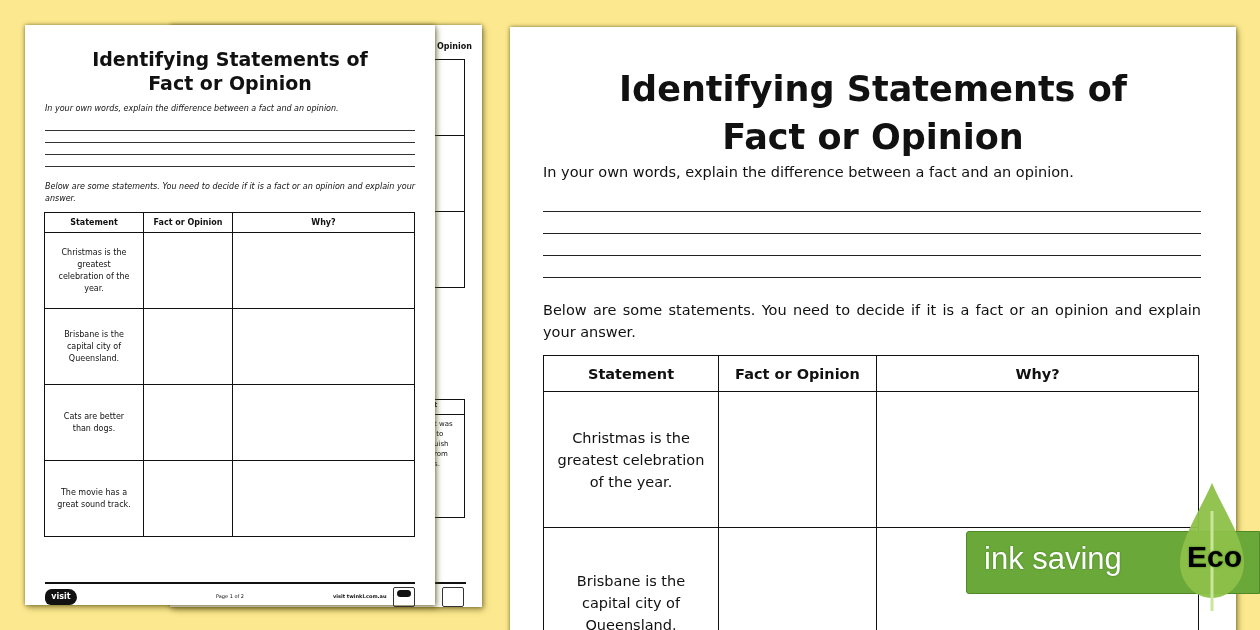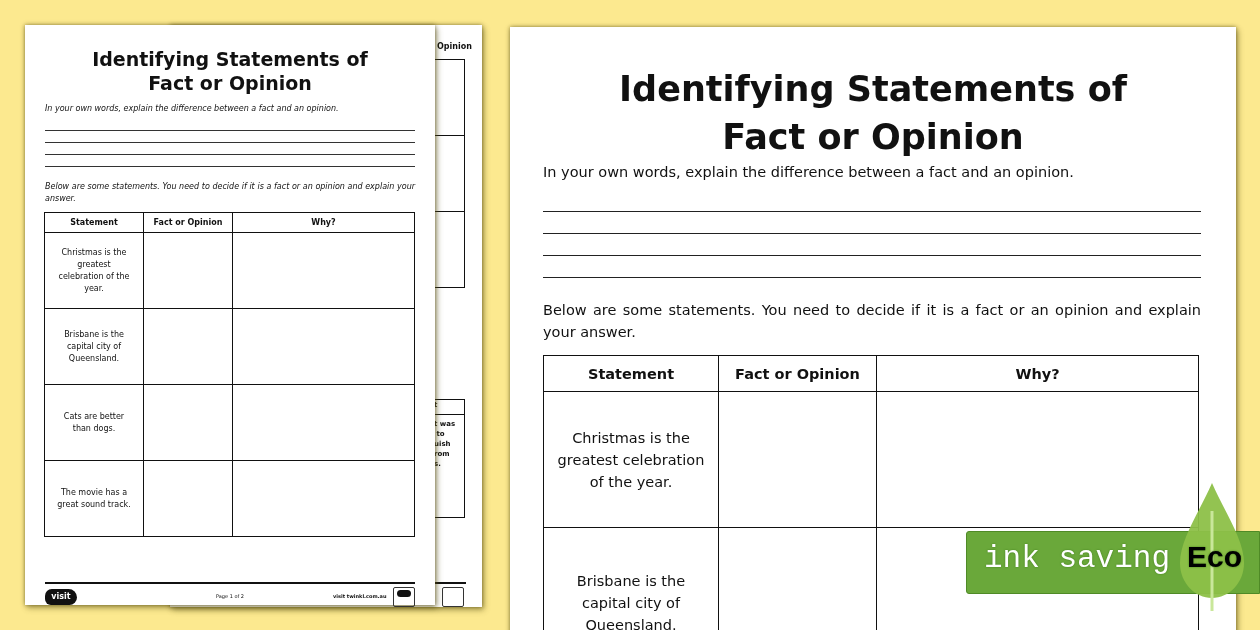--- a/index.html
+++ b/index.html
@@ -14,21 +14,21 @@
     box-shadow: 0 0 4px rgba(90,80,20,0.7), 2px 3px 6px rgba(80,70,10,0.45);
   }
   
   #back-page { left:170px; top:25px; width:312px; height:582px; }
   #back-page .col-head { position:absolute; left:267px; top:9px; font-size:8px; font-weight:bold;margin-top:8px; }
   #back-page .frag-table { position:absolute; left:262px; top:34px; width:32px; border:1.5px solid #111; border-left:none; }
   #back-page .frag-row { border-bottom:1.5px solid #111; height:75px; }
   #back-page .frag-row:last-child { border-bottom:none; }
   #back-page .frag-box { position:absolute; left:262px; top:374px; width:32px; height:117px; border:1.5px solid #111; border-left:none; font-size:7px; line-height:10px; overflow:hidden; }
   #back-page .frag-box .fhead { border-bottom:1.5px solid #111; height:14px; font-weight:bold; padding-left:2px;}
-  #back-page .frag-box .ftext { padding:4px 0 0 2px; white-space:pre;font-weight:bold; }
+  #back-page .frag-box .ftext { padding:4px 0 0 2px; white-space:pre; }
   #back-page .footer-rule { position:absolute; left:262px; top:557px; width:34px; border-top:2px solid #111; }
   #back-page .badge { position:absolute; left:272px; top:562px; width:20px; height:18px; border:1px solid #333; border-radius:2px; }
 
   
   #small-page { left:25px; top:25px; width:410px; height:580px; }
   .sp-title { position:absolute; left:0; width:100%; top:22px; text-align:center; font-weight:bold; font-size:19px; line-height:24px; font-family:"DejaVu Sans", sans-serif; }
   .sp-prompt { position:absolute; left:20px; top:79px; font-size:8px; font-style:italic; }
   .sp-line { position:absolute; left:20px; width:370px; border-top:1px solid #333; }
   .sp-instr { position:absolute; left:20px; top:156px; width:370px; font-size:8px; line-height:12px; font-style:italic; text-align:justify; }
   .sp-table { position:absolute; left:19px; top:187px; border-collapse:collapse; font-size:8px; }
@@ -49,21 +49,21 @@
   .lp-line { position:absolute; left:33px; width:658px; border-top:1.5px solid #222; }
   .lp-instr { position:absolute; left:33px; top:272px; width:658px; font-size:14.5px; line-height:22px; text-align:justify; }
   .lp-table { position:absolute; left:33px; top:328px; border-collapse:collapse; font-size:14.5px; }
   .lp-table th, .lp-table td { border:1.8px solid #111; text-align:center; padding:0; }
   .lp-table th { height:35px; font-weight:bold; }
   .lp-table td { height:135px; line-height:22px; }
 
   
   #eco-badge { position:absolute; left:966px; top:531px; width:294px; height:63px; }
   .eco-bar { position:absolute; left:0; top:0; width:294px; height:63px; background:#6aa83a; border:1px solid #4f8a26; border-radius:3px 0 0 3px; box-sizing:border-box; }
-  .eco-label { position:absolute; left:18px; top:10px; font-size:31px; color:#fff; font-family:Liberation Mono, monospace; text-shadow:0 0 2px #3d7a1a; }
+  .eco-label { position:absolute; left:18px; top:10px; font-size:31px; color:#fff; font-family:Liberation Sans, sans-serif; text-shadow:0 0 2px #3d7a1a; }
   .eco-leaf { position:absolute; left:206px; top:-50px; width:80px; height:130px; }
   .eco-word { position:absolute; left:221px; top:9px; font-size:30px; color:#000000; font-weight:bold; font-family:"Liberation Sans", sans-serif; text-shadow:0 0 2px #3d7a1a; }
 </style>
 </head>
 <body>
 
 <div class="page" id="back-page">
   <div class="col-head">Opinion</div>
   <div class="frag-table">
     <div class="frag-row"></div>

